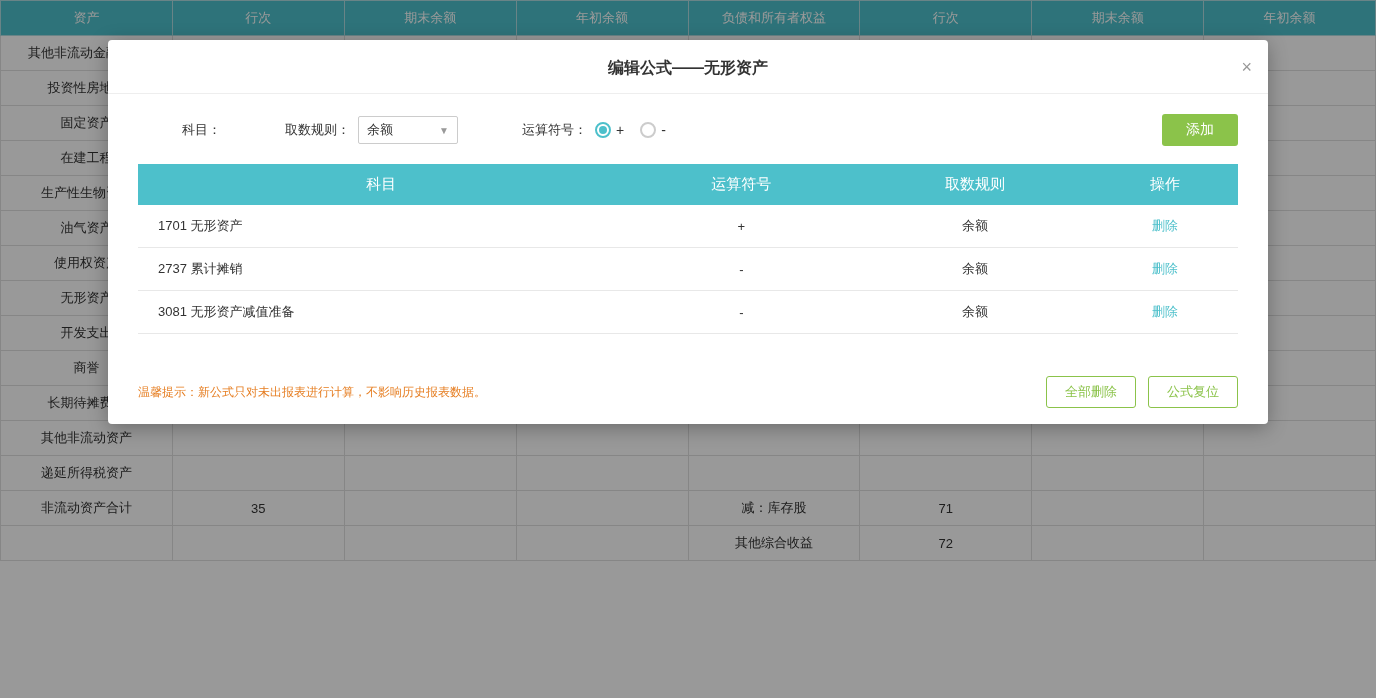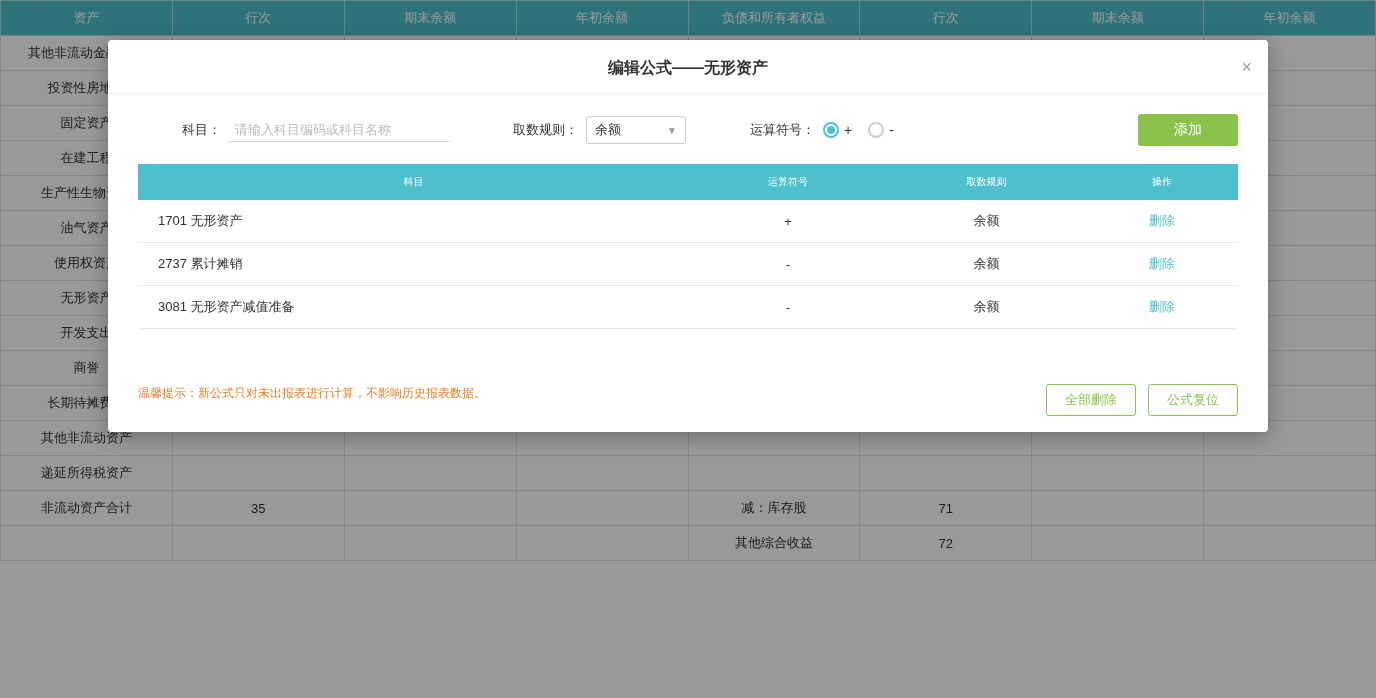--- a/index.html
+++ b/index.html
@@ -197,41 +197,41 @@
       font-size: 14px;
       color: #333;
     }
 
     
     .btn-add {
       background: #8bc34a;
       color: #fff;
       border: none;
       border-radius: 3px;
-      padding: 7px 36px;
+      padding: 7px 24px;
       font-size: 14px;
       cursor: pointer;
       white-space: nowrap;
       margin-left: auto;
     }
 
     
     .data-table {
       width: 100%;
       border-collapse: collapse;
       margin-bottom: 16px;
     }
 
     .data-table thead th {
       background: #4dc0cb;
       color: #fff;
       padding: 11px 10px;
       text-align: center;
       font-weight: normal;
-      font-size: 10px;
+      font-size: 15px;
       border: none;
     }
 
     .data-table tbody td {
       padding: 12px 10px;
       text-align: center;
       border-bottom: 1px solid #e8e8e8;
       font-size: 13px;
       color: #333;
     }
@@ -262,21 +262,20 @@
       font-family: Liberation Mono, monospace;
     }
 
     .footer-tip span {
       color: #e67e22;
     }
 
     .footer-btns {
       display: flex;
       gap: 12px;
-      margin-top: 13px;
     }
 
     .btn-outline {
       border: 1px solid #8bc34a;
       background: #fff;
       color: #8bc34a;
       border-radius: 3px;
       padding: 6px 18px;
       font-size: 13px;
       cursor: pointer;
@@ -462,21 +461,20 @@
       <span>编辑公式——无形资产</span>
       <button class="modal-close">×</button>
     </div>
 
     <div class="modal-body">
 
       <div class="form-row">
 
         <div class="form-group">
           <span class="form-label">科目：</span>
-          <input class="form-input" type="text" placeholder="请输入科目编码或科目名称" style="">
         </div>
 
         <div class="form-group">
           <span class="form-label">取数规则：</span>
           <div class="form-select-wrap">
             <span class="form-select-text">余额</span>
             <span class="select-arrow">▼</span>
           </div>
         </div>
 

